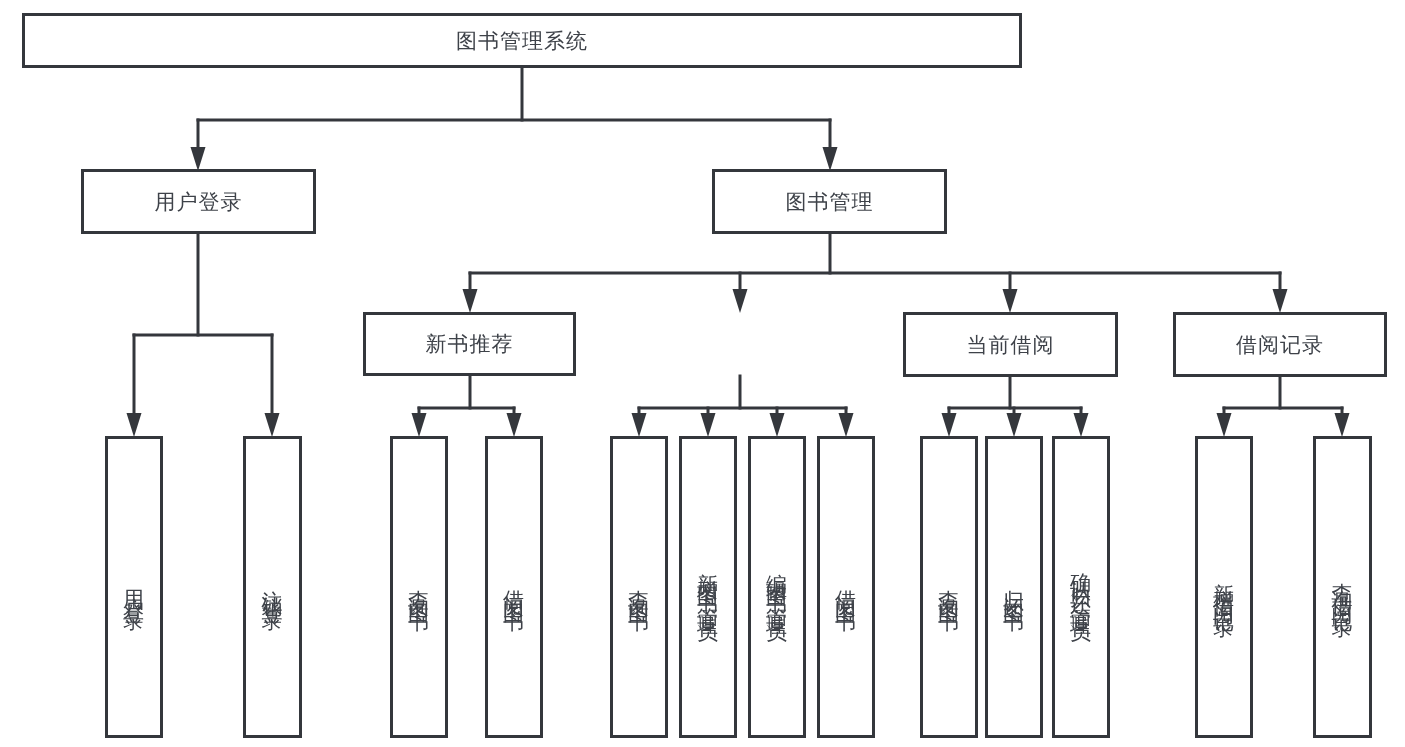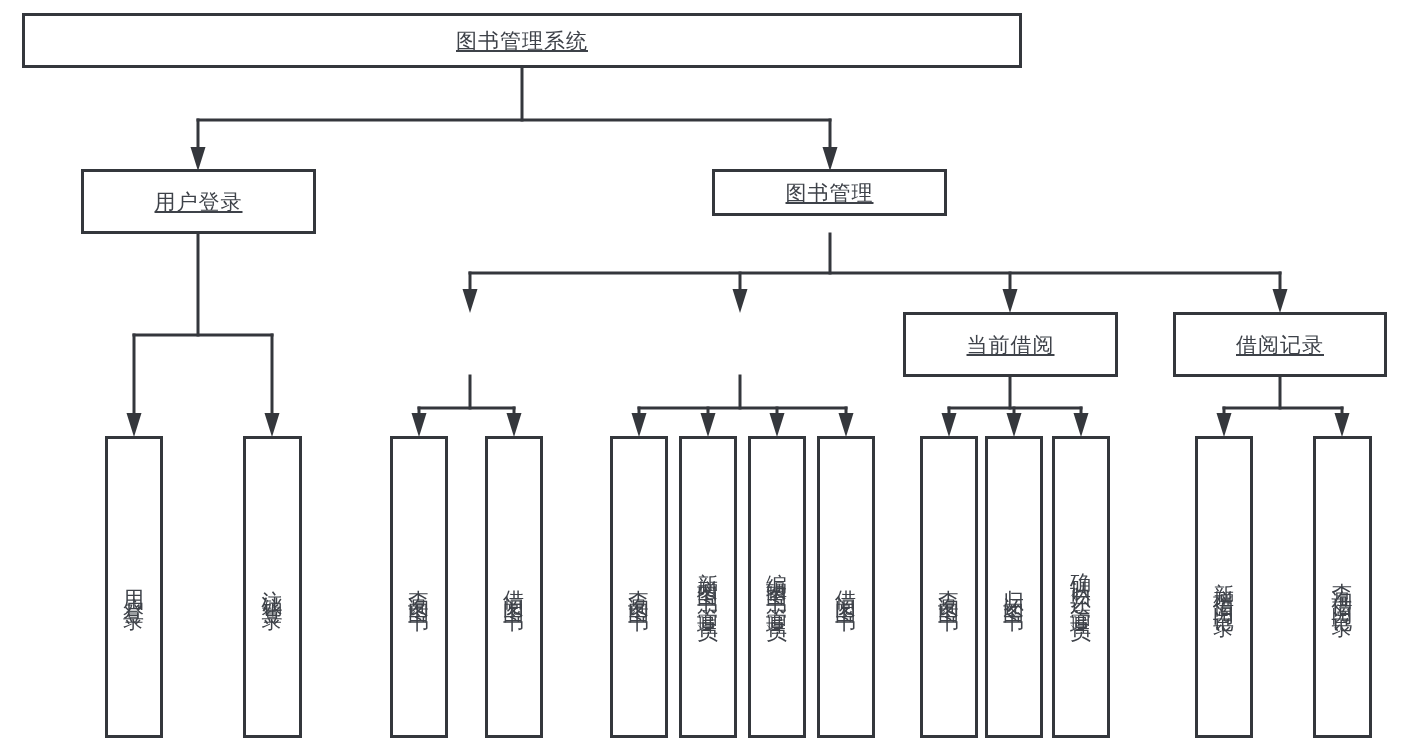--- a/index.html
+++ b/index.html
@@ -26,21 +26,20 @@
     display:flex;
     align-items:center;
     justify-content:center;
     color:var(--text);
     z-index:2;
   }
   .box .lbl-h{
     font-size:21px;
     letter-spacing:1px;
     white-space:nowrap;
-    text-decoration:underline;
   }
   .box .lbl-v{
     writing-mode:vertical-rl;
     font-size:21px;
     letter-spacing:7px;
     line-height:1;
   }
   .watermark{
     position:absolute;
     right:10px;
@@ -112,24 +111,27 @@
       <polygon points="1334.5,413 1349.5,413 1342,437" fill="#34373c"></polygon>
     </svg>
 
   <div class="box" style="left:22px;top:13px;width:1000px;height:55px">
     <span class="lbl-h">图书管理系统</span>
   </div>
 
   <div class="box" style="left:81px;top:169px;width:235px;height:65px">
     <span class="lbl-h">用户登录</span>
   </div>
-  <div class="box" style="left:712px;top:169px;width:235px;height:47px">
+  <div class="box" style="left:712px;top:169px;width:235px;height:65px">
     <span class="lbl-h">图书管理</span>
   </div>
 
+  <div class="box" style="left:363px;top:312px;width:213px;height:64px">
+    <span class="lbl-h">新书推荐</span>
+  </div>
   <div class="box" style="left:903px;top:312px;width:215px;height:65px">
     <span class="lbl-h">当前借阅</span>
   </div>
   <div class="box" style="left:1173px;top:312px;width:214px;height:65px">
     <span class="lbl-h">借阅记录</span>
   </div>
 
   <div class="box" style="left:105px;top:436px;width:58px;height:302px">
     <span class="lbl-v">用户登录</span>
   </div>

